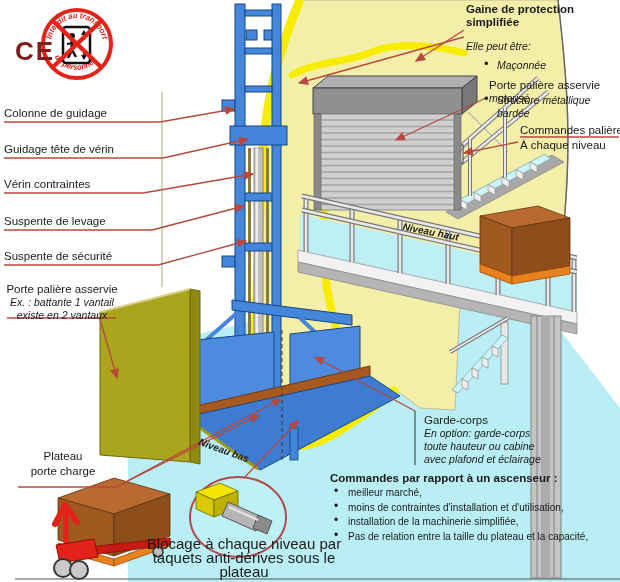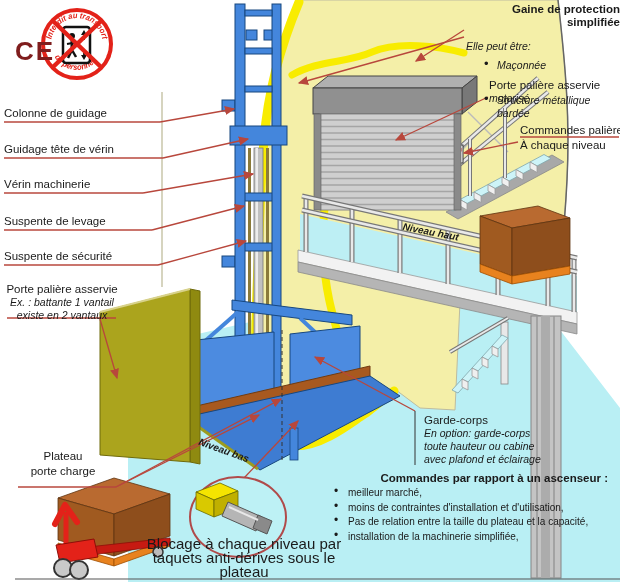--- a/index.html
+++ b/index.html
@@ -2,21 +2,21 @@
 <html><head>
 <meta charset="utf-8">
 <style>
   html,body{margin:0;padding:0;background:#fff;}
   #stage{position:relative;width:620px;height:582px;background:#fff;overflow:hidden;
          font-family:"Liberation Sans",sans-serif;color:#1a1a1a;}
   #art{position:absolute;left:0;top:0;}
   .lbl{position:absolute;font-size:11.5px;line-height:13px;white-space:nowrap;}
   .it{font-style:italic;font-size:10.5px;}
   .ctr{text-align:center;white-space:normal;}
-  .bold{font-weight:bold;text-align:right;}
+  .bold{font-weight:bold;}
   .blt{position:relative;padding-left:13px;font-style:italic;font-size:10.5px;margin-top:4px;}
   .blt:before{content:"\2022";position:absolute;left:0;top:-2px;font-size:13px;font-style:normal;}
   .adv-item{position:relative;padding-left:18px;font-size:10px;line-height:13.5px;margin-top:1px;}
   .adv-item:before{content:"\2022";position:absolute;left:4px;top:-1px;font-size:12px;}
   .rot{transform-origin:left top;}
   #ce{position:absolute;left:15px;top:36px;font-size:26px;font-weight:bold;letter-spacing:2px;color:#7f1d1d;}
   .nivel{position:absolute;font-size:10px;font-weight:bold;font-style:italic;white-space:nowrap;}
 </style>
 </head>
 <body>
@@ -288,21 +288,21 @@
     </g>
     <line x1="53" y1="21" x2="101" y2="67" stroke="#E32219" stroke-width="4.5"></line>
     <line x1="101" y1="21" x2="53" y2="67" stroke="#E32219" stroke-width="4.5"></line>
   </g>
 </svg>
 
   <div id="ce">CE</div>
 
   <div class="lbl" style="left:4px;top:107px">Colonne de guidage</div>
   <div class="lbl" style="left:4px;top:143px">Guidage tête de vérin</div>
-  <div class="lbl" style="left:4px;top:178px">Vérin machinerie</div>
+  <div class="lbl" style="left:4px;top:178px">Vérin contraintes</div>
   <div class="lbl" style="left:4px;top:215px">Suspente de levage</div>
   <div class="lbl" style="left:4px;top:250px">Suspente de sécurité</div>
 
   <div class="lbl ctr" style="left:2px;top:283px;width:120px">
     <div>Porte palière asservie</div>
     <div class="it">Ex. : battante 1 vantail</div>
     <div class="it">existe en 2 vantaux</div>
   </div>
 
   <div class="lbl ctr" style="left:6px;top:449px;width:114px;line-height:14.5px">
@@ -336,22 +336,22 @@
     <div class="it">avec plafond et éclairage</div>
   </div>
 
   <div class="nivel rot" style="left:404px;top:221px;transform:rotate(11deg)">Niveau haut</div>
   <div class="nivel rot" style="left:201px;top:436px;transform:rotate(20deg)">Niveau bas</div>
 
   <div class="lbl" style="left:330px;top:472px;width:278px;white-space:normal">
     <div class="bold" style="font-size:11.5px">Commandes par rapport à un ascenseur :</div>
     <div class="adv-item">meilleur marché,</div>
     <div class="adv-item">moins de contraintes d'installation et d'utilisation,</div>
+    <div class="adv-item">installation de la machinerie simplifiée,</div>
     <div class="adv-item">Pas de relation entre la taille du plateau et la capacité,</div>
-    <div class="adv-item">installation de la machinerie simplifiée,</div>
   </div>
 
   <div class="lbl ctr" style="left:146px;top:537px;width:196px;font-size:15px;line-height:14px">
     <div>Blocage à chaque niveau  par</div>
     <div>taquets anti-dérives sous le</div>
     <div>plateau</div>
   </div>
 
 </div>
 

